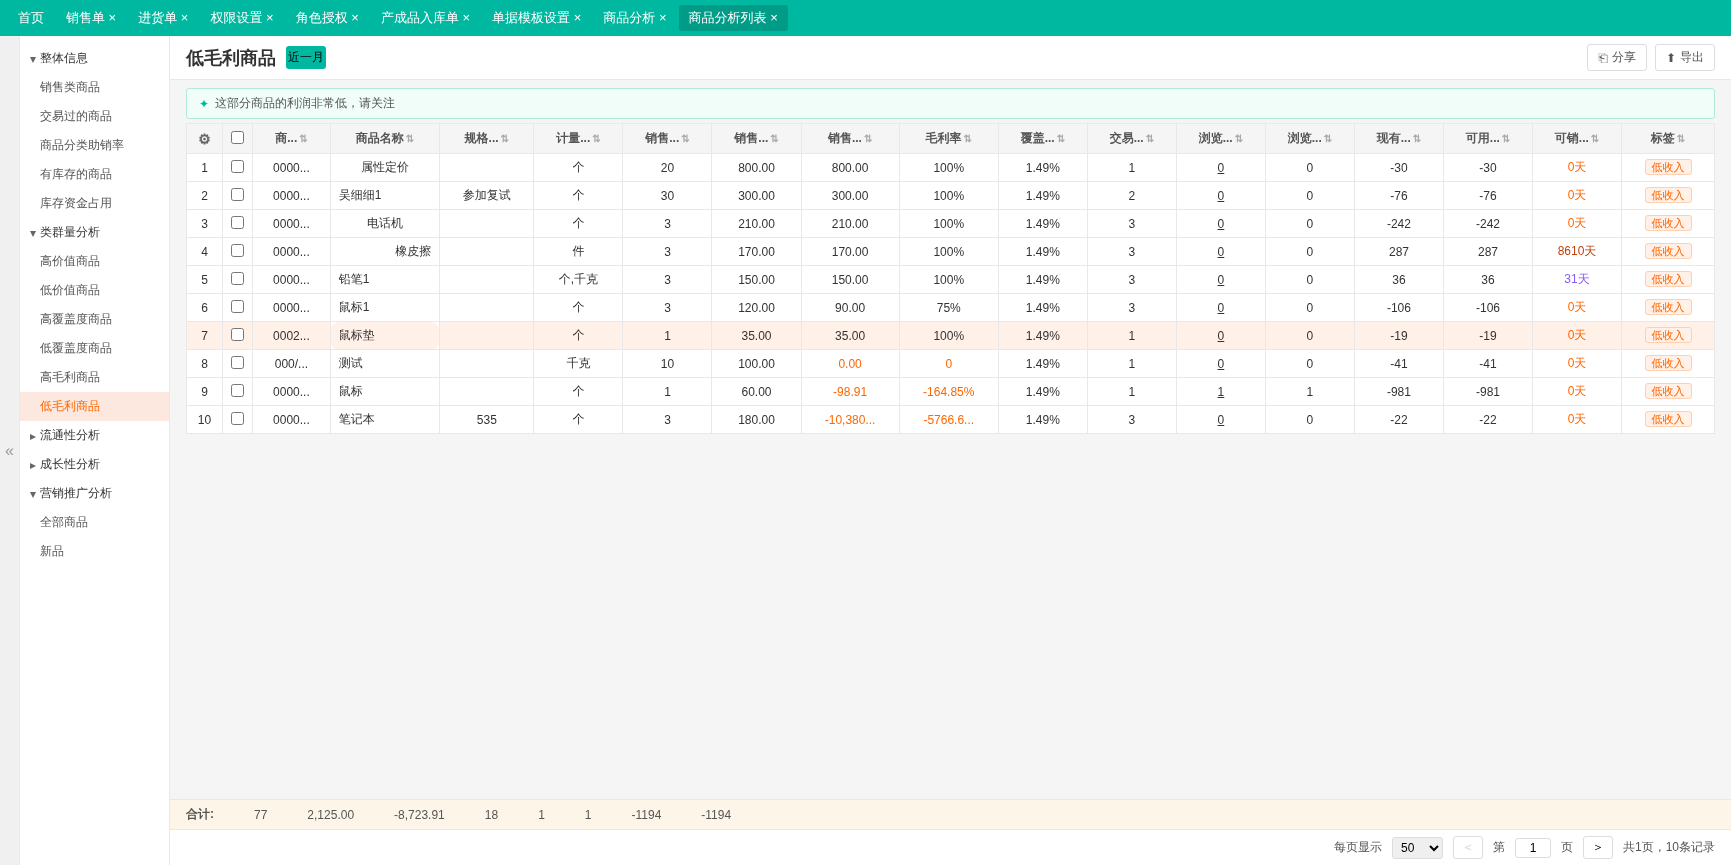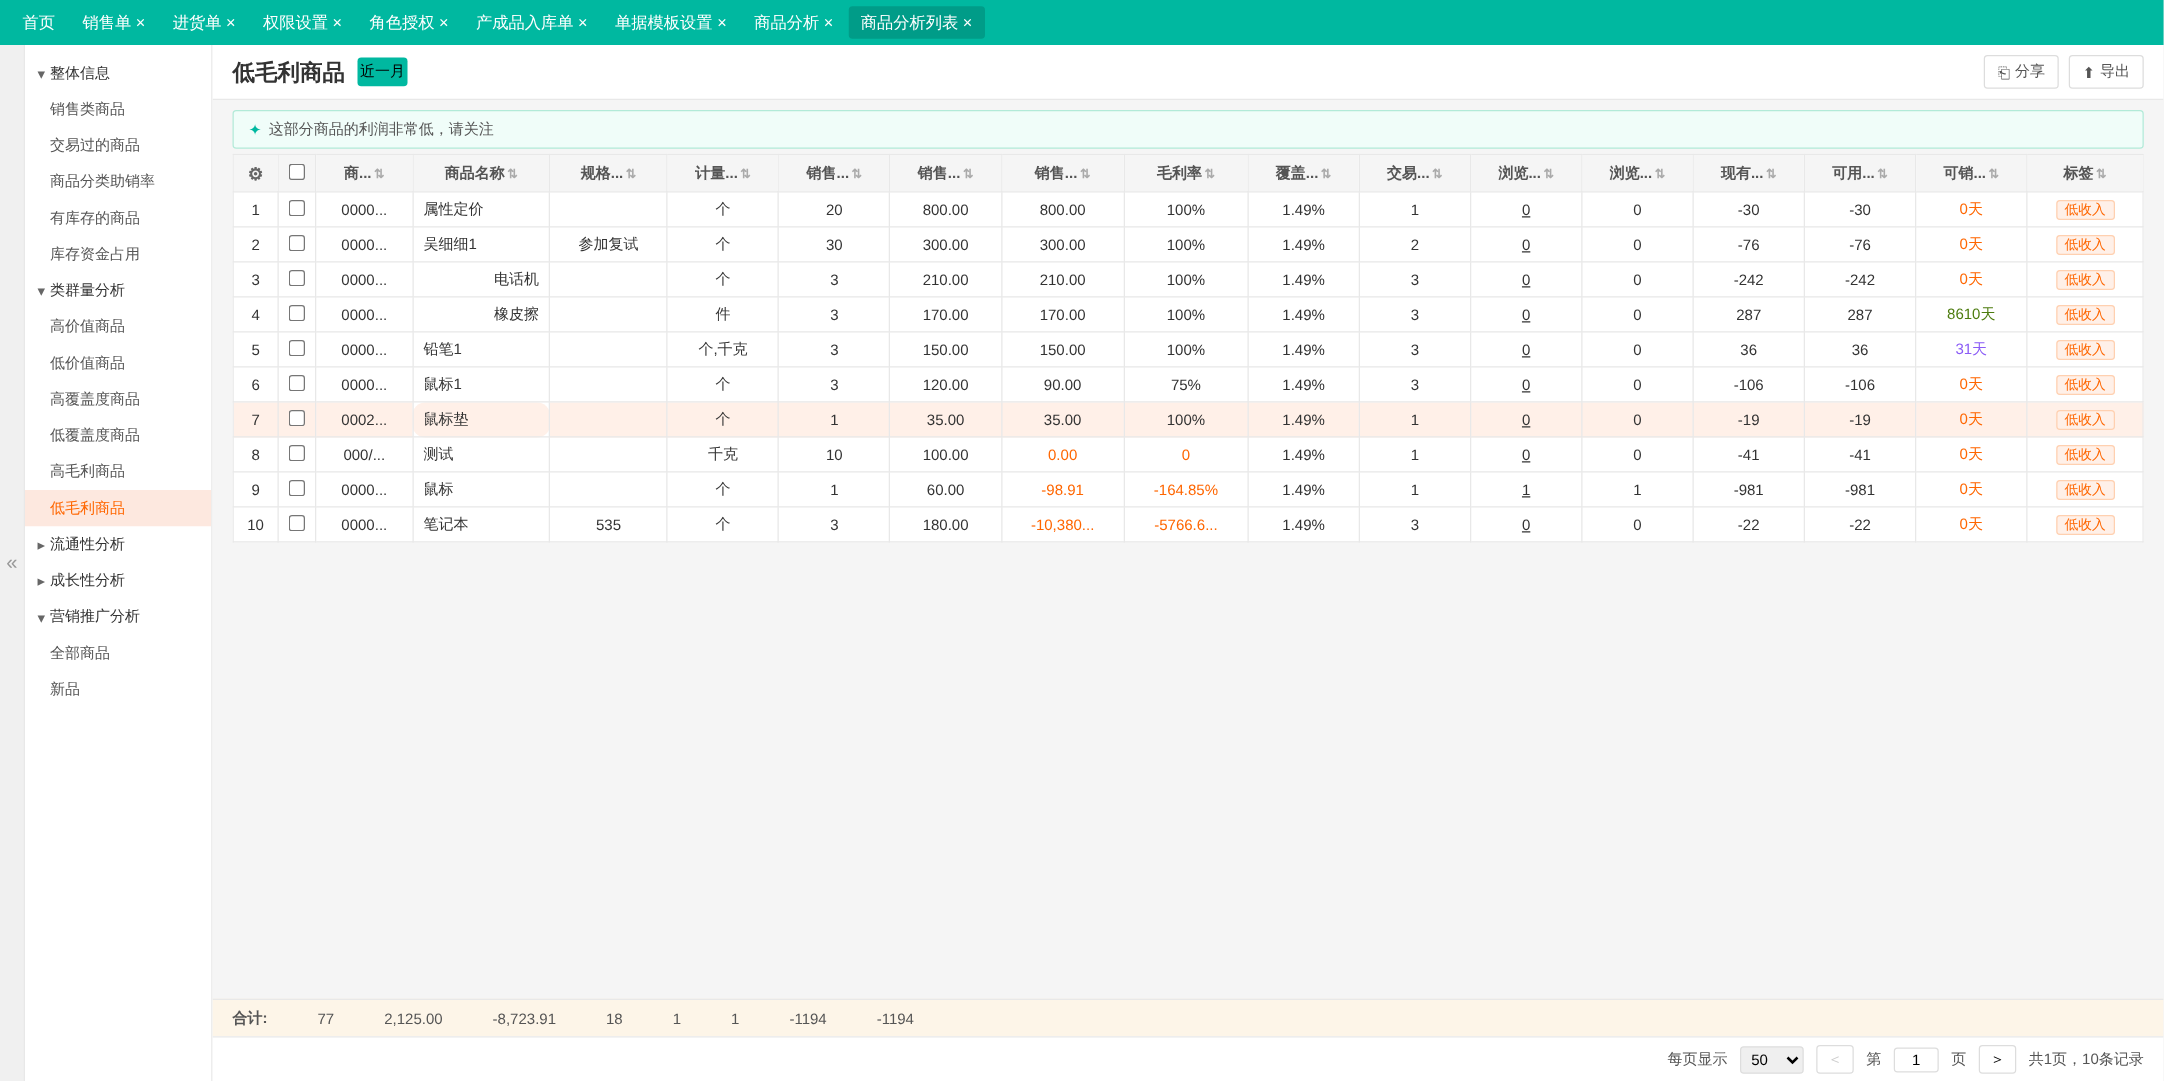--- a/index.html
+++ b/index.html
@@ -432,21 +432,21 @@
                   <span class="sort-icon">⇅</span>
                 </div>
             </th>
           </tr>
         </thead>
         <tbody id="table-body">
         <tr>
       <td>1</td>
       <td><input type="checkbox" style=""></td>
       <td>0000...</td>
-      <td style="text-align:left;">属性定价</td>
+      <td style="text-align:center;">属性定价</td>
       <td></td>
       <td>个</td>
       <td>20</td>
       <td>800.00</td>
       <td style="color:#333">800.00</td>
       <td style="color:#333">100%</td>
       <td>1.49%</td>
       <td>1</td>
       <td><span class="underline">0</span></td>
       <td>0</td>
@@ -472,21 +472,21 @@
       <td>0</td>
       <td>-76</td>
       <td>-76</td>
       <td style="color:#f60">0天</td>
       <td><span class="tag-low-income">低收入</span></td>
     </tr>
             <tr>
       <td>3</td>
       <td><input type="checkbox" style=""></td>
       <td>0000...</td>
-      <td style="text-align:right;">电话机</td>
+      <td style="text-align:center;">电话机</td>
       <td></td>
       <td>个</td>
       <td>3</td>
       <td>210.00</td>
       <td style="color:#333">210.00</td>
       <td style="color:#333">100%</td>
       <td>1.49%</td>
       <td>3</td>
       <td><span class="underline">0</span></td>
       <td>0</td>
@@ -505,21 +505,21 @@
       <td>3</td>
       <td>170.00</td>
       <td style="color:#333">170.00</td>
       <td style="color:#333">100%</td>
       <td>1.49%</td>
       <td>3</td>
       <td><span class="underline">0</span></td>
       <td>0</td>
       <td>287</td>
       <td>287</td>
-      <td style="color:#4d7c0f">8610天</td>
+      <td style="color:#c2410c">8610天</td>
       <td><span class="tag-low-income">低收入</span></td>
     </tr>
             <tr>
       <td>5</td>
       <td><input type="checkbox" style=""></td>
       <td>0000...</td>
       <td style="text-align:left;margin-left:28px;">铅笔1</td>
       <td></td>
       <td>个,千克</td>
       <td>3</td>

